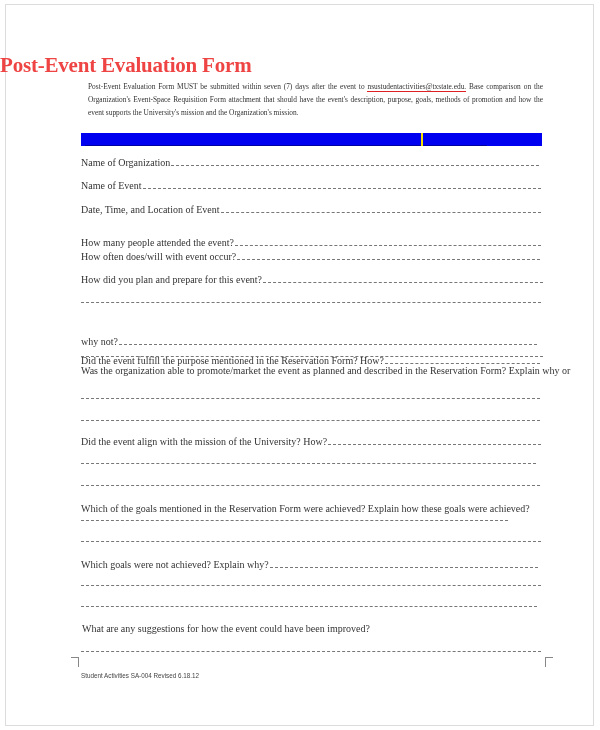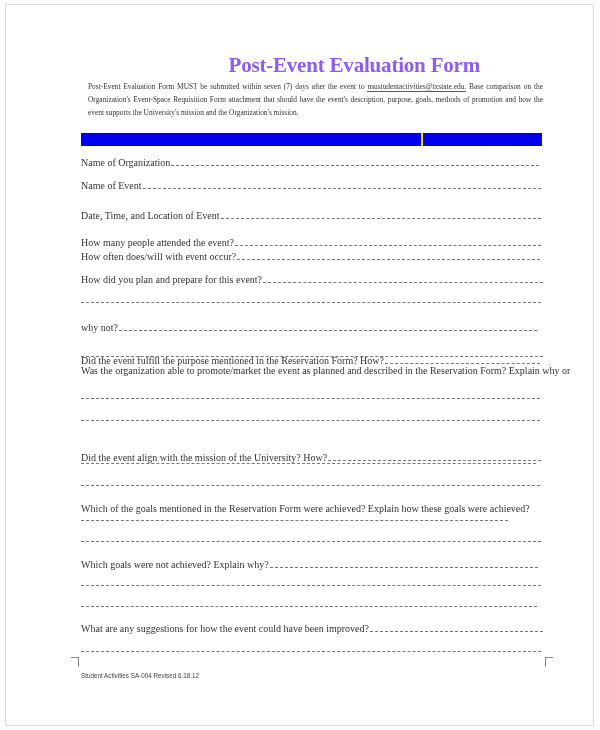--- a/index.html
+++ b/index.html
@@ -23,25 +23,25 @@
       height: 722px;
       border: 1px solid #dcdcdc;
       background: #fff;
       box-sizing: border-box;
     }
     .title {
       position: absolute;
       left: 0;
       width: 480px;
       top: 53px;
-      text-align: right;
+      text-align: left;
       font-family: "Liberation Serif", serif;
       font-weight: bold;
       font-size: 21px;
-      color: #8b5cf6;
+      color: #ef4444;
       letter-spacing: -0.2px;
     }
     .intro {
       position: absolute;
       left: 88px;
       top: 80px;
       width: 455px;
       font-size: 7.4px;
       line-height: 13px;
       color: #333;
@@ -144,75 +144,75 @@
 </div>
 
 <div class="row" style="top:157px; width:458px;">
   <span class="label">Name of Organization</span>
     <span class="fill"></span>
 </div>
 <div class="row" style="top:180px; width:460px;">
   <span class="label">Name of Event </span>
     <span class="fill"></span>
 </div>
-<div class="row" style="top:204px; width:460px;margin-top:6px;">
+<div class="row" style="top:204px; width:460px;">
   <span class="label">Date, Time, and Location of Event</span>
     <span class="fill"></span>
 </div>
 <div class="row" style="top:237px; width:460px;align-items:center;">
   <span class="label">How many people attended the event?</span>
     <span class="fill"></span>
 </div>
 <div class="row" style="top:251px; width:459px;">
   <span class="label">How often does/will with event occur?</span>
     <span class="fill"></span>
 </div>
 <div class="row" style="top:274px; width:462px;">
   <span class="label">How did you plan and prepare for this event?</span>
     <span class="fill"></span>
 </div>
 <div class="line" style="top:302px; width:460px;"></div>
 
 <div class="row" style="top:317px; width:462px;margin-top:48px;">
   <span class="label">Was the organization able to promote/market the event as planned and described in the Reservation Form? Explain why or</span>
 </div>
-<div class="row" style="top:322px; width:456px;">
+<div class="row" style="top:336px; width:456px;">
   <span class="label">why not? </span>
     <span class="fill"></span>
 </div>
 <div class="line" style="top:356px; width:462px;"></div>
 
 <div class="row" style="top:355px; width:459px;">
   <span class="label">Did the event fulfill the purpose mentioned in the Reservation Form? How?</span>
     <span class="fill"></span>
 </div>
 <div class="line" style="top:398px; width:459px;"></div>
 <div class="line" style="top:420px; width:459px;"></div>
 
-<div class="row" style="top:452px; width:460px;">
+<div class="row" style="top:436px; width:460px;">
   <span class="label">Did the event align with the mission of the University? How?</span>
     <span class="fill"></span>
 </div>
 <div class="line" style="top:463px; width:455px;"></div>
 <div class="line" style="top:485px; width:459px;"></div>
 
 <div class="row" style="top:503px; width:460px;">
   <span class="label">Which of the goals mentioned in the Reservation Form were achieved? Explain how these goals were achieved?</span>
 </div>
 <div class="line" style="top:520px; width:427px;"></div>
 <div class="line" style="top:541px; width:460px;"></div>
 
 <div class="row" style="top:559px; width:457px;">
   <span class="label">Which goals were not achieved? Explain why?</span>
     <span class="fill"></span>
 </div>
 <div class="line" style="top:585px; width:460px;"></div>
 <div class="line" style="top:606px; width:456px;"></div>
 
-<div class="row" style="top:623px; width:462px;">
+<div class="row" style="top:623px; width:462px;flex-direction:column;">
   <span class="label">What are any suggestions for how the event could have been improved?</span>
     <span class="fill"></span>
 </div>
 <div class="line" style="top:651px; width:460px;"></div>
 
 <div class="corner left"></div>
 <div class="corner right"></div>
 
 <div class="footer">Student Activities SA-004 Revised 6.18.12</div>
 

